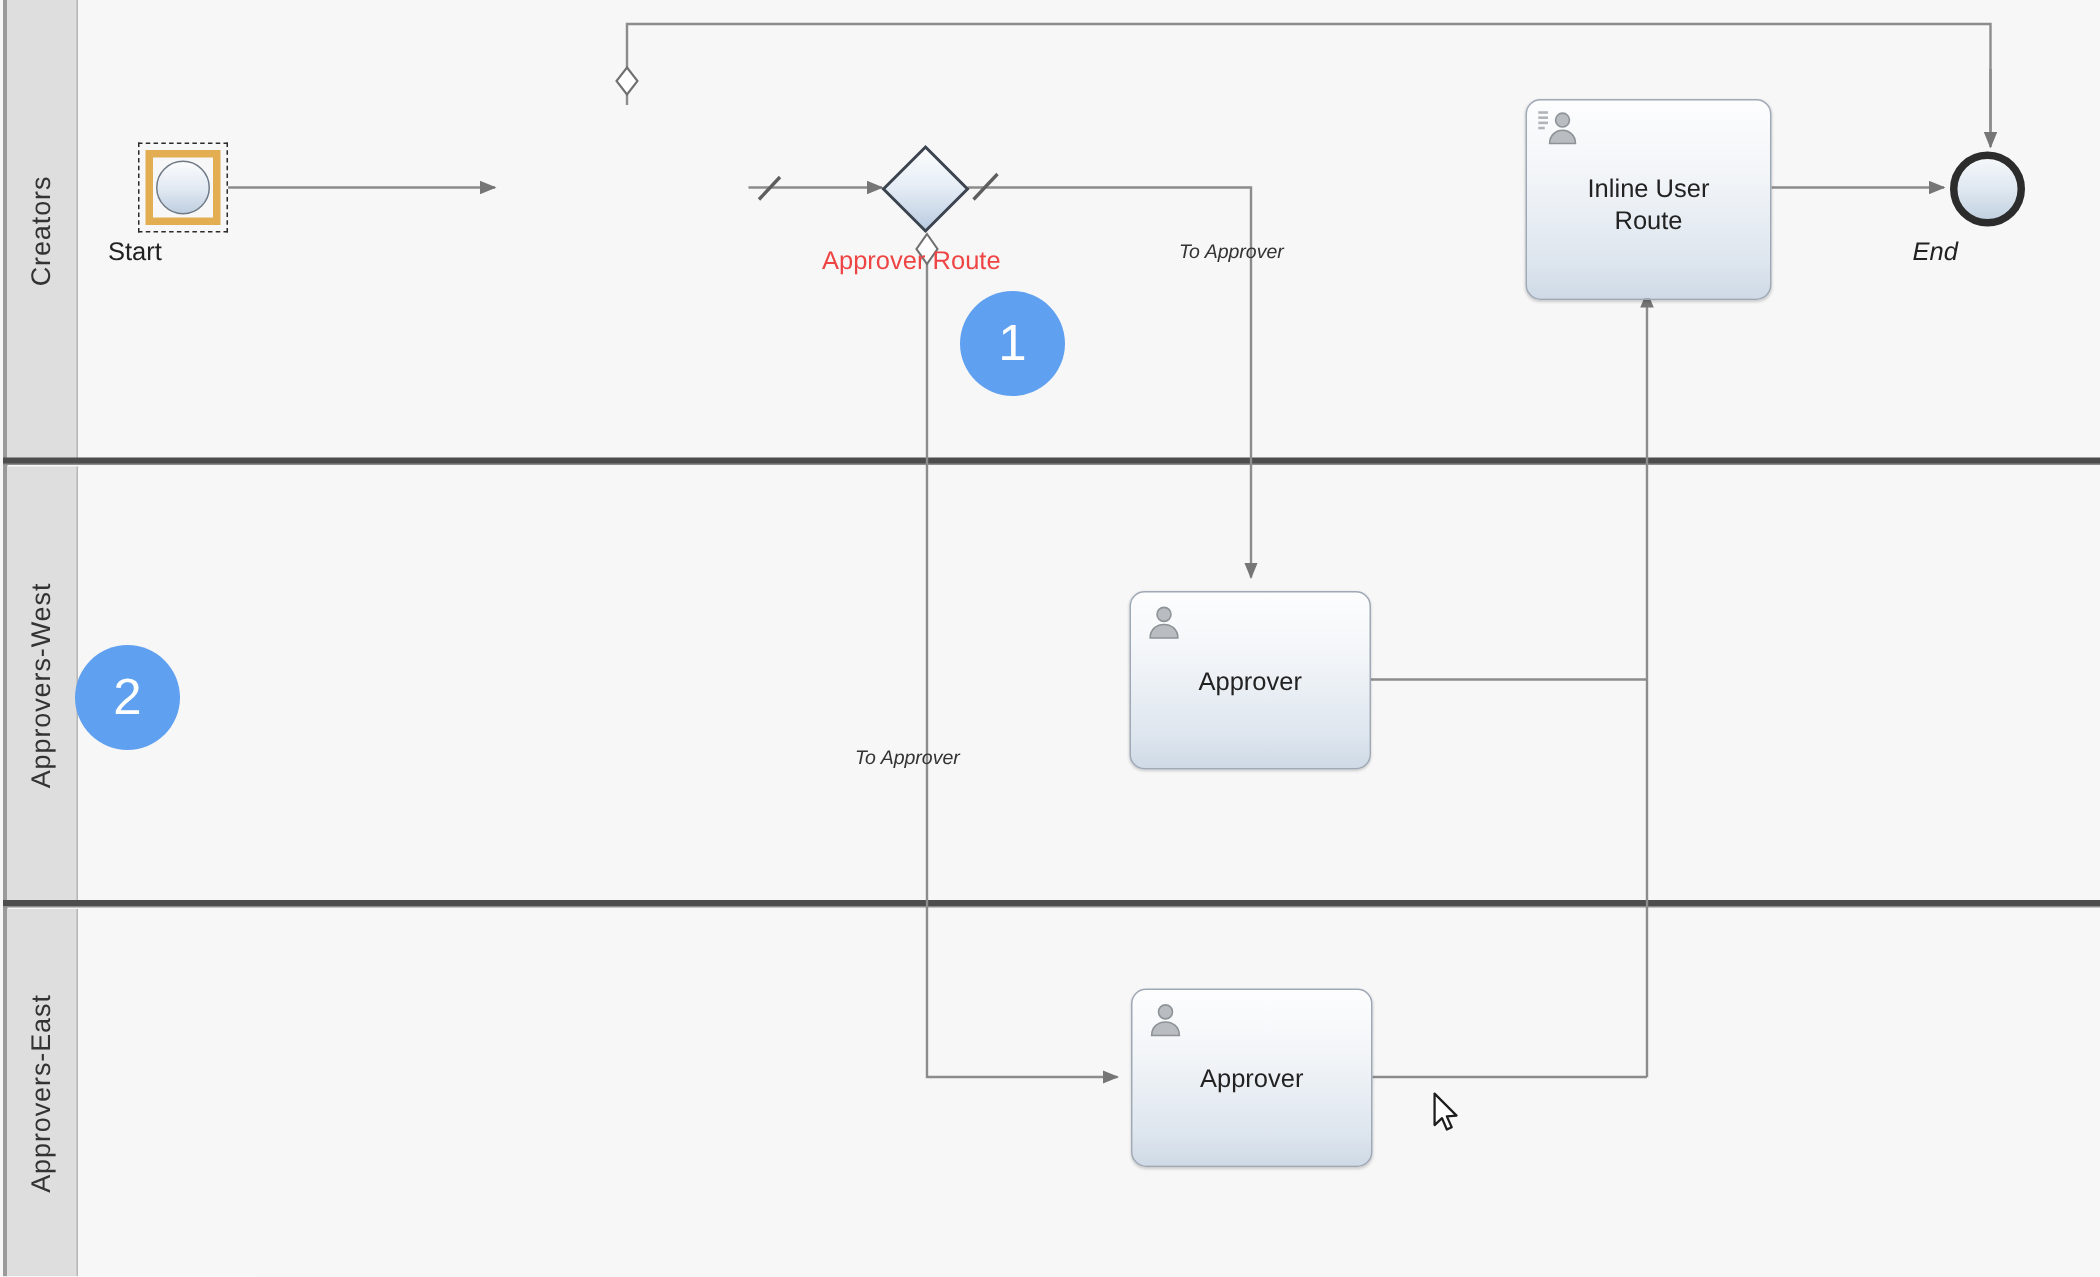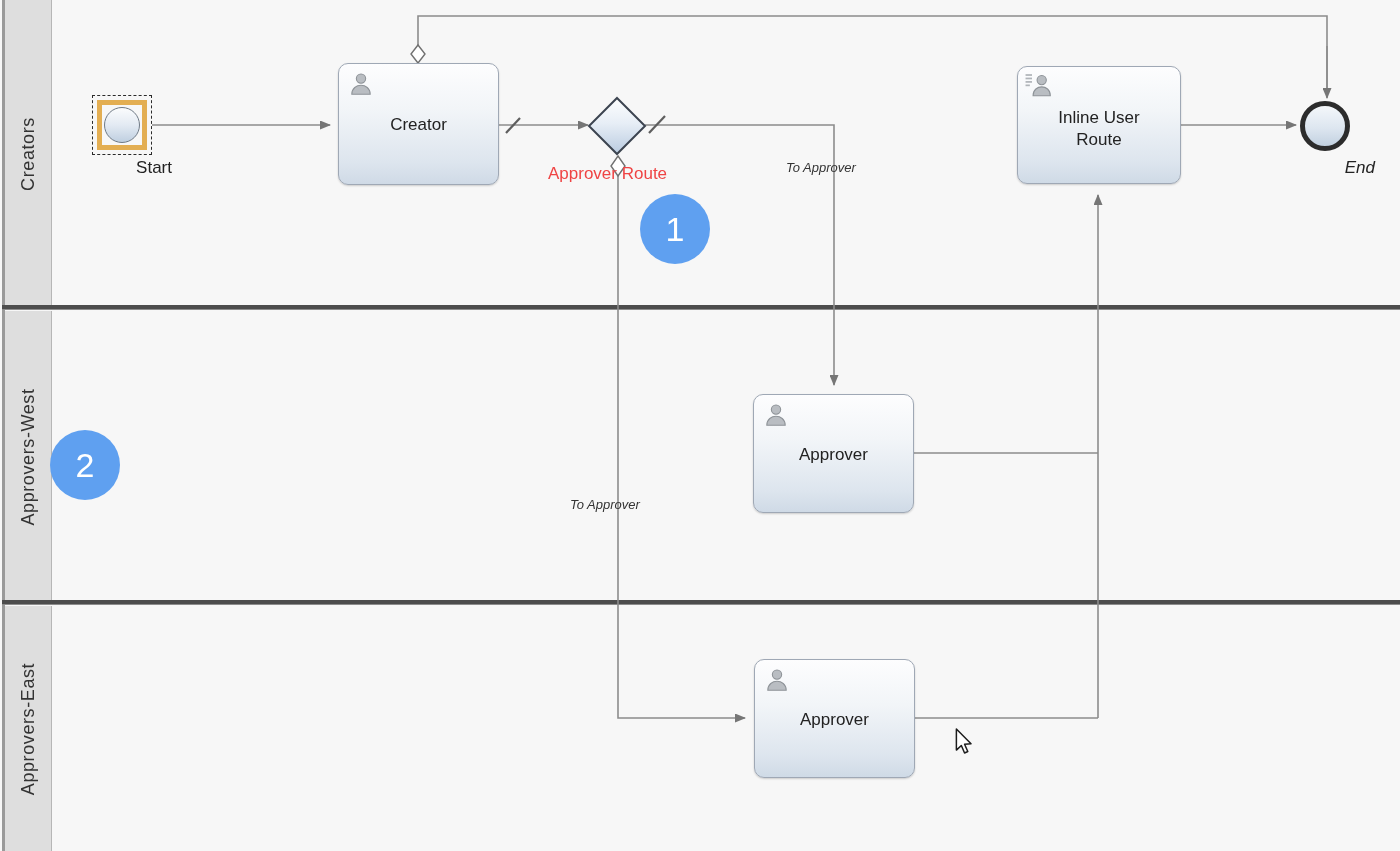--- a/index.html
+++ b/index.html
@@ -111,21 +111,21 @@
   }
   .end-circle {
     position: absolute;
     border-radius: 50%;
     border: 5px solid #2c2c2c;
     background: linear-gradient(to bottom, #f4f7fa 0%, #dde6f0 55%, #c2d1e0 100%);
     box-sizing: border-box;
   }
   .event-label {
     position: absolute;
-    text-align: right;
+    text-align: left;
     font-size: 17px;
     color: #222222;
     white-space: nowrap;
   }
   .gateway-label {
     position: absolute;
     white-space: nowrap;
     font-size: 17px;
     color: #ef4444;
   }
@@ -232,27 +232,20 @@
     <polygon points="618,156 625,166 618,176 611,166" fill="#ffffff" stroke="#707070" stroke-width="1.4"></polygon>
   </svg>
 
   <div class="node" style="left:92px;top:95px;width:60px;height:60px;">
     <div class="start-sel-outer" style="left:0;top:0;width:60px;height:60px;"></div>
     <div class="start-sel-inner" style="left:5px;top:5px;width:50px;height:50px;"></div>
     <div class="start-circle" style="left:12px;top:12px;width:36px;height:36px;"></div>
   </div>
   <div class="event-label" style="left:72px;top:158px;width:100px;">Start</div>
 
-  <div class="node task" style="left:338px;top:63px;width:161px;height:122px;">
-    <svg class="task-icon" viewBox="0 0 24 24">
-      <circle cx="12" cy="7" r="4.3" fill="#b9bdc2" stroke="#8e9398" stroke-width="1"></circle>
-      <path d="M3.5 21.5 C3.5 15.8 8 13.2 12 13.2 C16 13.2 20.5 15.8 20.5 21.5 Z" fill="#b9bdc2" stroke="#8e9398" stroke-width="1"></path>
-    </svg>
-    <div class="task-label">Creator</div>
-  </div>
 
   <div class="gateway-label" style="left:548px;top:164px;">Approver Route</div>
 
   <div class="flow-label" style="left:786px;top:160px;">To Approver</div>
 
   <div class="flow-label" style="left:570px;top:497px;">To Approver</div>
 
   <div class="node task" style="left:753px;top:394px;width:161px;height:119px;">
     <svg class="task-icon" viewBox="0 0 24 24">
       <circle cx="12" cy="7" r="4.3" fill="#b9bdc2" stroke="#8e9398" stroke-width="1"></circle>
@@ -262,21 +255,21 @@
   </div>
 
   <div class="node task" style="left:754px;top:659px;width:161px;height:119px;">
     <svg class="task-icon" viewBox="0 0 24 24">
       <circle cx="12" cy="7" r="4.3" fill="#b9bdc2" stroke="#8e9398" stroke-width="1"></circle>
       <path d="M3.5 21.5 C3.5 15.8 8 13.2 12 13.2 C16 13.2 20.5 15.8 20.5 21.5 Z" fill="#b9bdc2" stroke="#8e9398" stroke-width="1"></path>
     </svg>
     <div class="task-label">Approver</div>
   </div>
 
-  <div class="node task" style="left:1017px;top:66px;width:164px;height:118px;">
+  <div class="node task" style="left:1017px;top:66px;width:164px;height:134px;">
     <svg class="task-icon" viewBox="0 0 26 24" style="width:28px;height:26px;left:7px;top:6px;">
       <g fill="#b0b4b9" stroke="none">
         <rect x="0.5" y="1" width="6" height="1.6"></rect>
         <rect x="0.5" y="4.2" width="6" height="1.6"></rect>
         <rect x="0.5" y="7.4" width="6" height="1.6"></rect>
         <rect x="0.5" y="10.6" width="4" height="1.6"></rect>
       </g>
       <circle cx="15.5" cy="6.5" r="4.3" fill="#b9bdc2" stroke="#8e9398" stroke-width="1"></circle>
       <path d="M7.5 21 C7.5 15.4 11.7 12.8 15.5 12.8 C19.3 12.8 23.5 15.4 23.5 21 Z" fill="#b9bdc2" stroke="#8e9398" stroke-width="1"></path>
     </svg>

